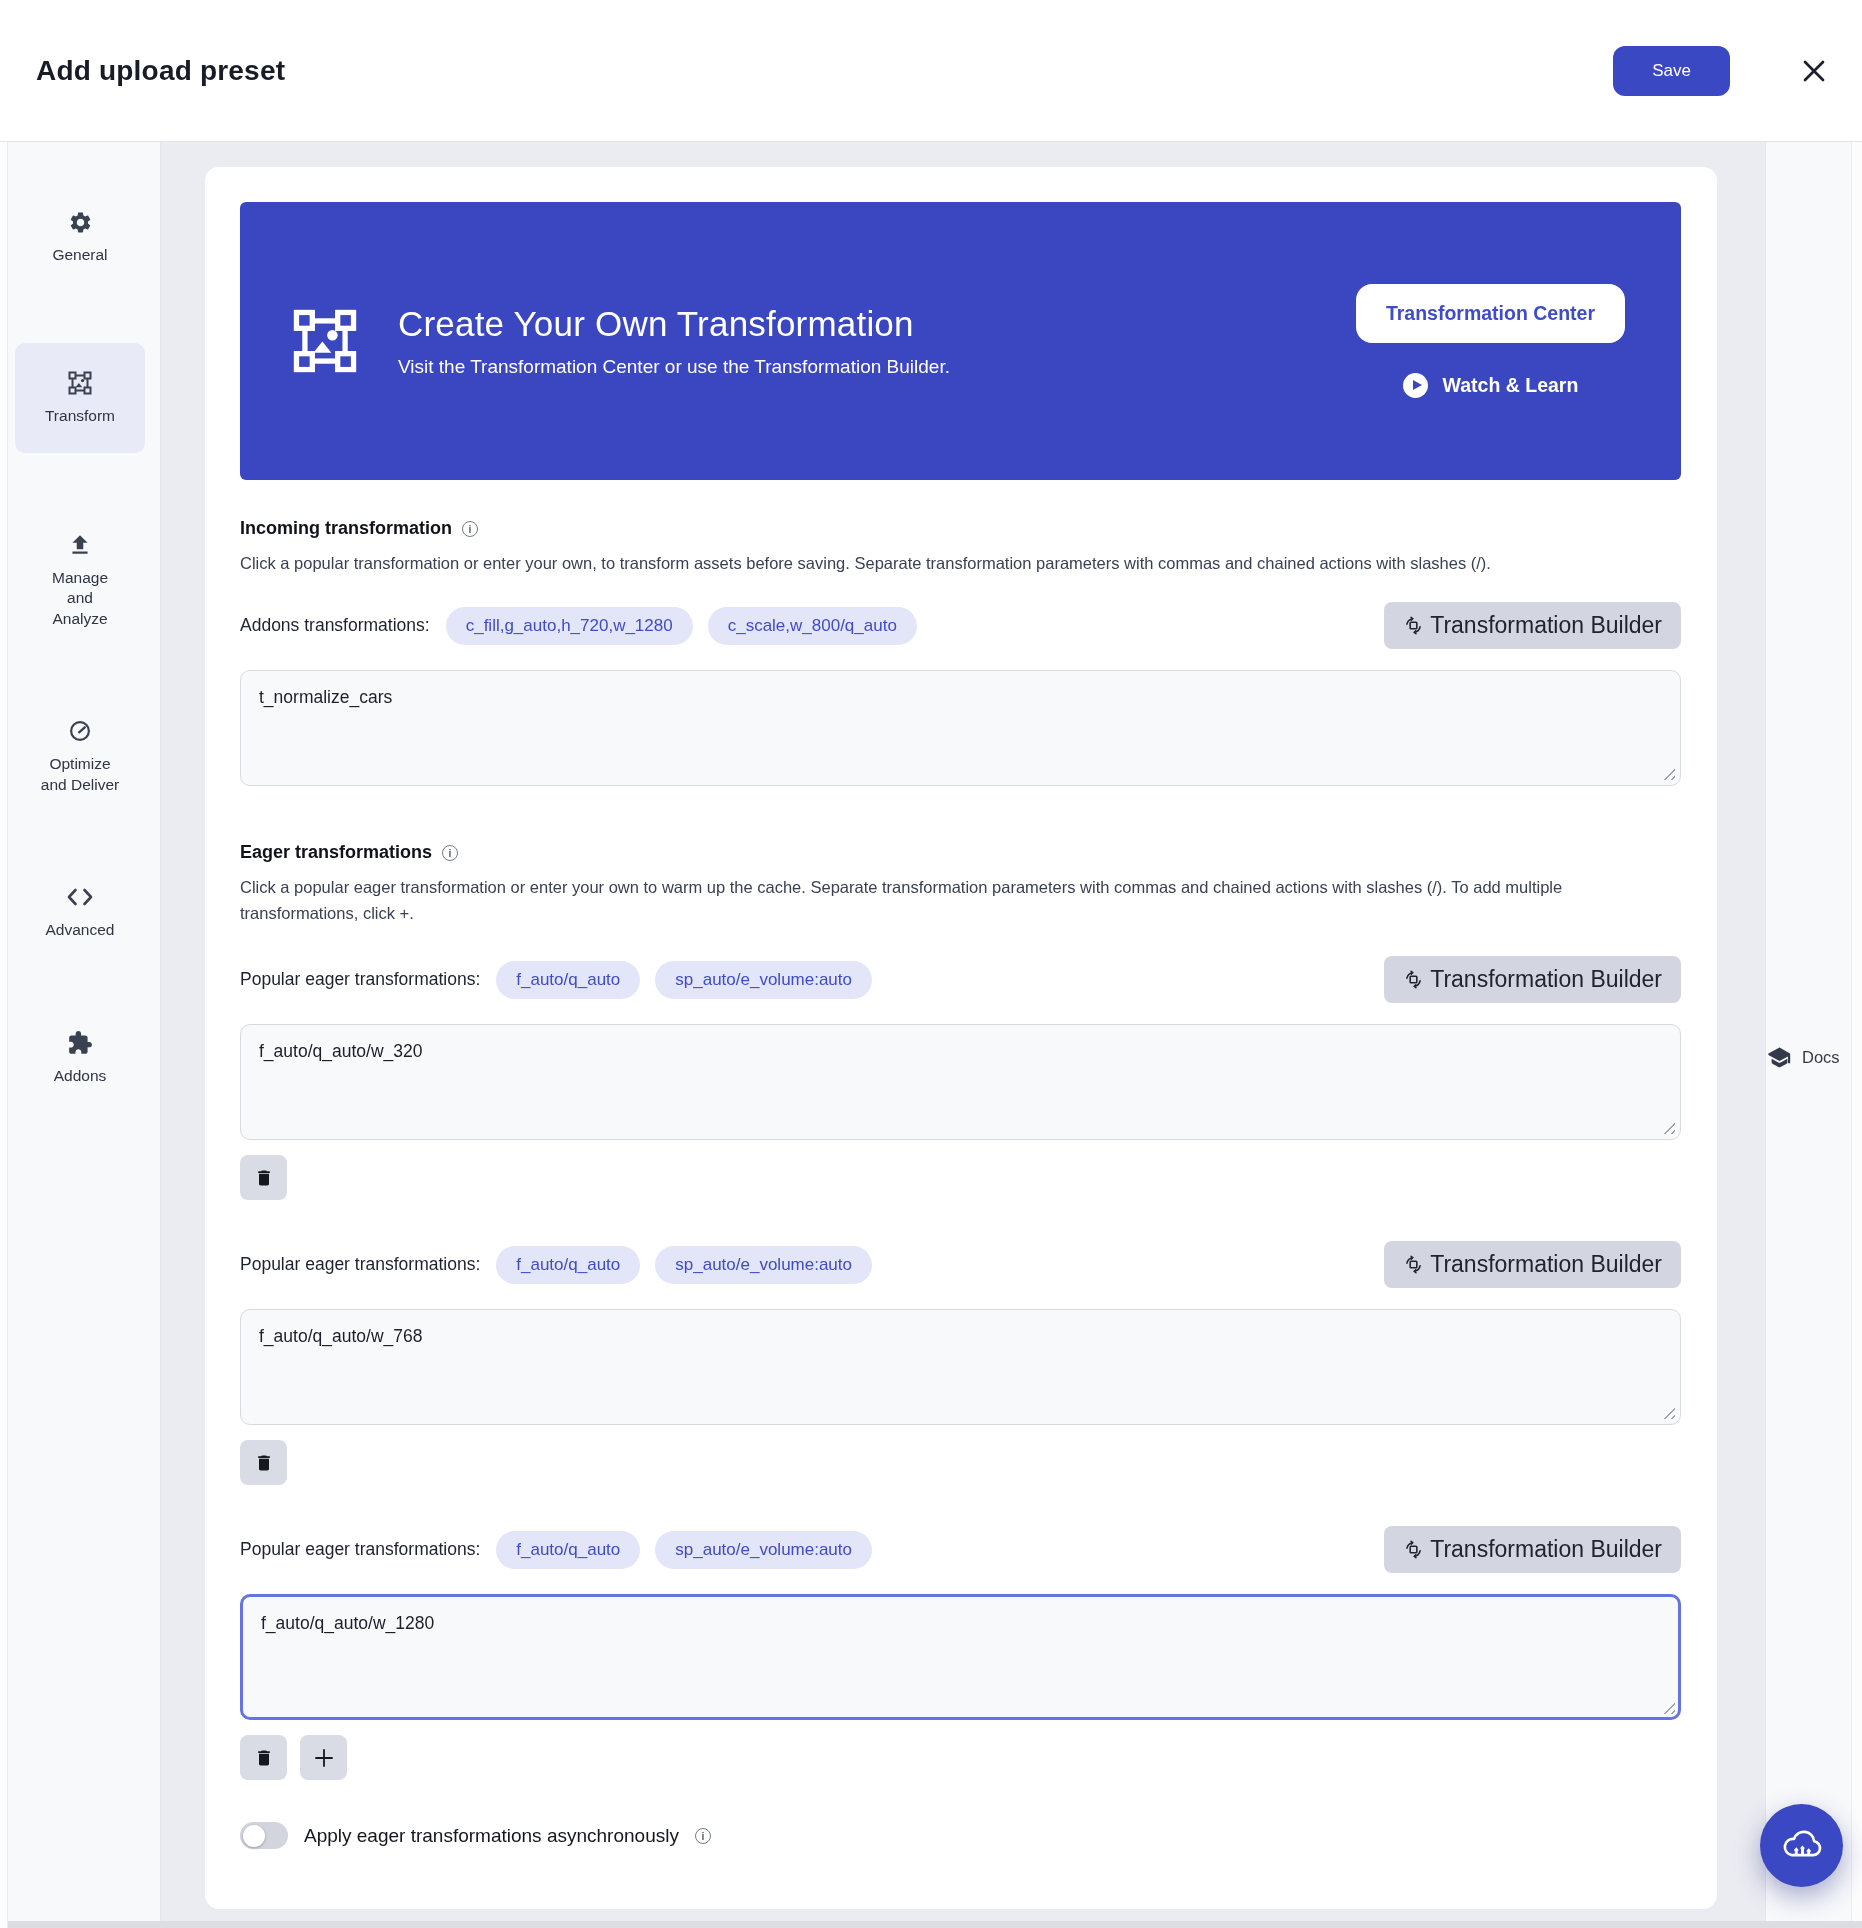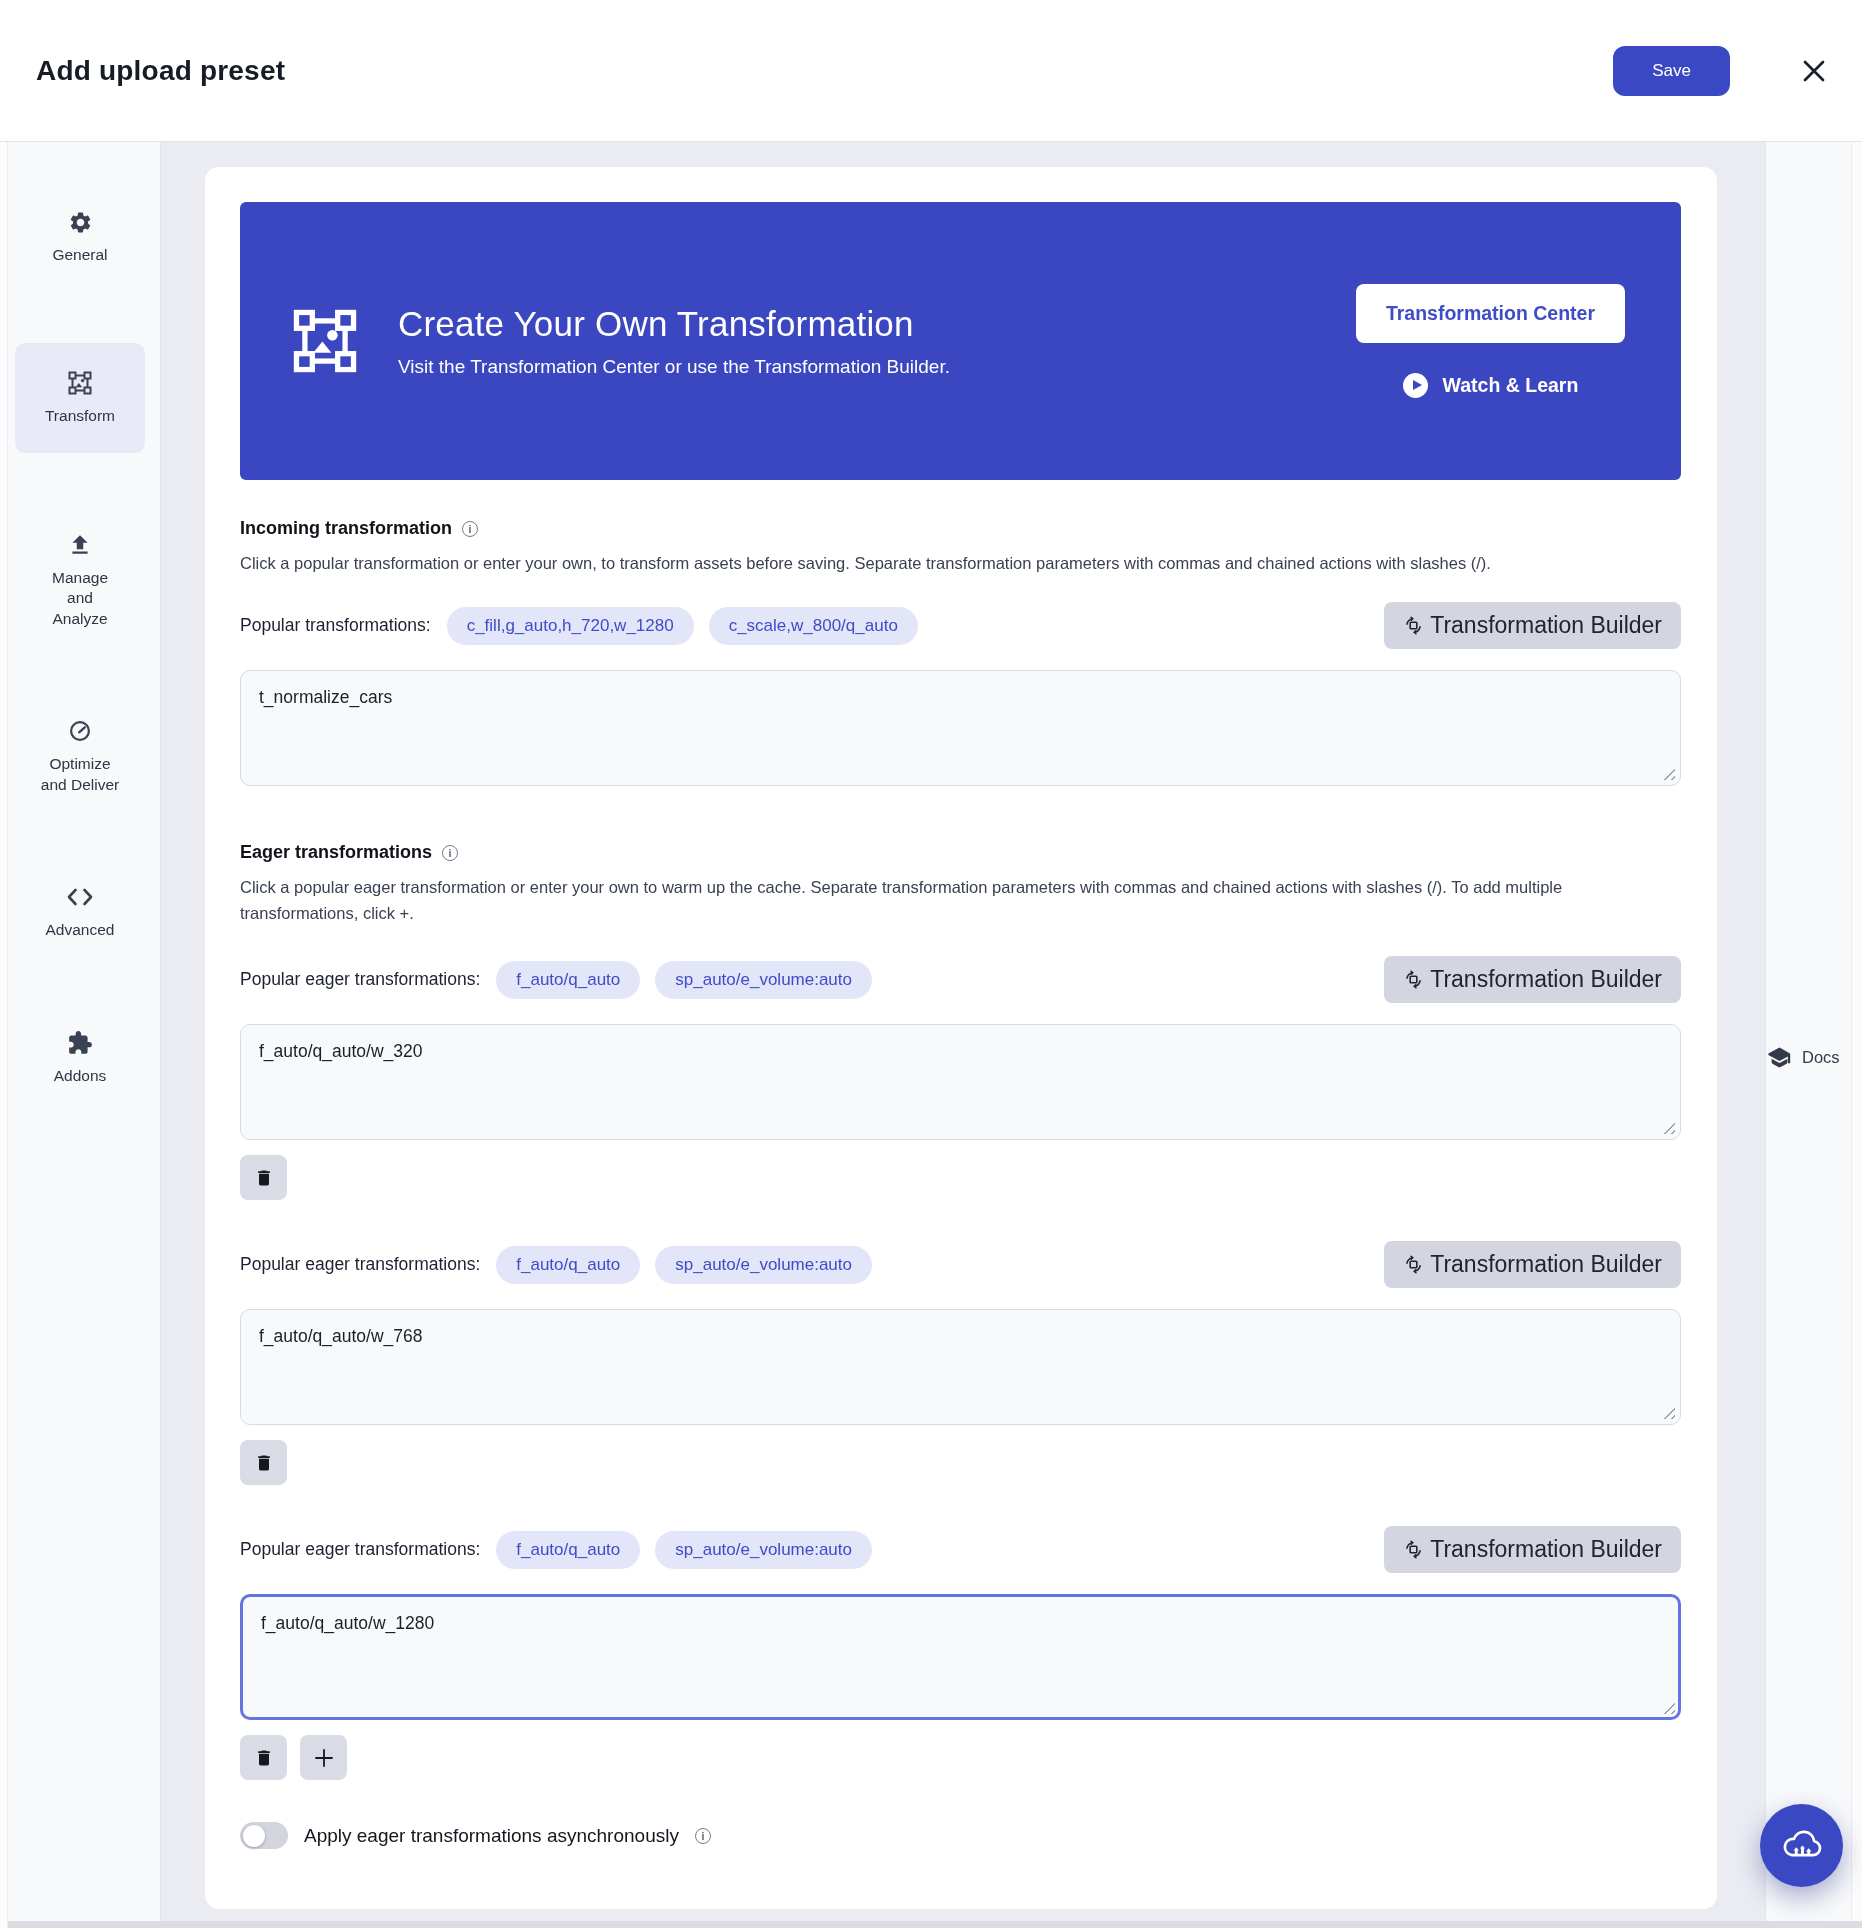--- a/index.html
+++ b/index.html
@@ -74,21 +74,21 @@
   
   .banner{
     background:var(--banner-bg);border-radius:6px;height:278px;
     display:flex;align-items:center;padding:0 56px 0 48px;color:#fff;
   }
   .banner-icon{width:74px;height:74px;flex:none;margin-right:36px;}
   .banner-title{font-size:35px;font-weight:500;letter-spacing:.2px;}
   .banner-sub{font-size:19px;margin-top:12px;font-weight:400;}
   .banner-right{margin-left:auto;display:flex;flex-direction:column;align-items:center;gap:30px;}
   .tc-btn{
-    background:#fff;color:var(--chip-text);border:none;border-radius:8px;
+    background:#fff;color:var(--chip-text);border:none;border-radius:16px;
     font-family:inherit;font-size:19.5px;font-weight:600;
     padding:18px 30px;cursor:pointer;
   }
   .watch{display:flex;align-items:center;gap:15px;cursor:pointer;}
   .watch-label{font-size:19.5px;font-weight:600;color:#fff;}
   .play-icon{width:25px;height:25px;border-radius:50%;background:#fff;position:relative;flex:none;}
   .play-icon::after{
     content:"";position:absolute;left:10px;top:7px;
     border-left:9px solid var(--banner-bg);
     border-top:5.5px solid transparent;border-bottom:5.5px solid transparent;
@@ -266,21 +266,21 @@
         </div>
       </div>
 
       <div class="sec-head">
         <h3>Incoming transformation</h3>
         <span class="info-icon">i</span>
       </div>
       <p class="sec-desc">Click a popular transformation or enter your own, to transform assets before saving. Separate transformation parameters with commas and chained actions with slashes (/).</p>
 
       <div class="pop-row">
-        <span class="pop-label">Popular transformations:</span>
+        <span class="pop-label">Addons transformations:</span>
         <button class="chip">c_fill,g_auto,h_720,w_1280</button>
         <button class="chip">c_scale,w_800/q_auto</button>
         <button class="builder-btn">
           <span>
             <svg width="21" height="21" viewBox="0 0 24 24" fill="none" stroke="#20242f" stroke-width="1.8" stroke-linecap="round">
               <rect x="8.2" y="8.2" width="7.6" height="7.6" rx="1"></rect>
               <path d="M4.5 10.5A8 8 0 0 1 11 4.2"></path>
                 <path d="M9.2 2.6L11 4.2 9.4 6"></path>
               <path d="M19.5 13.5A8 8 0 0 1 13 19.8"></path>
                 <path d="M14.8 21.4L13 19.8l1.6-1.8"></path>

